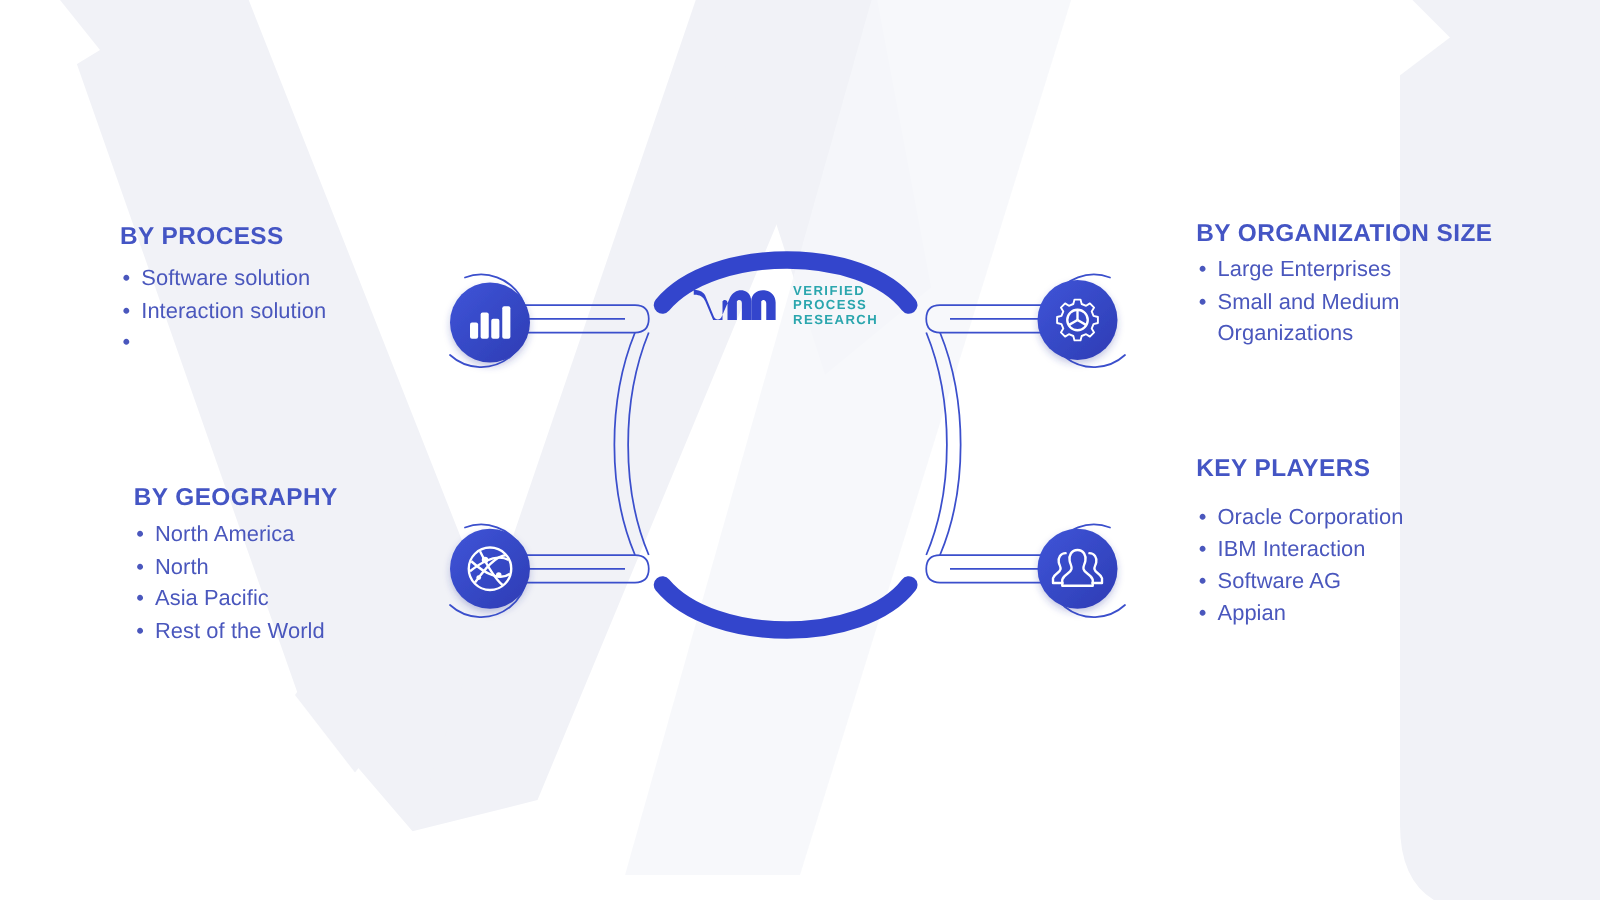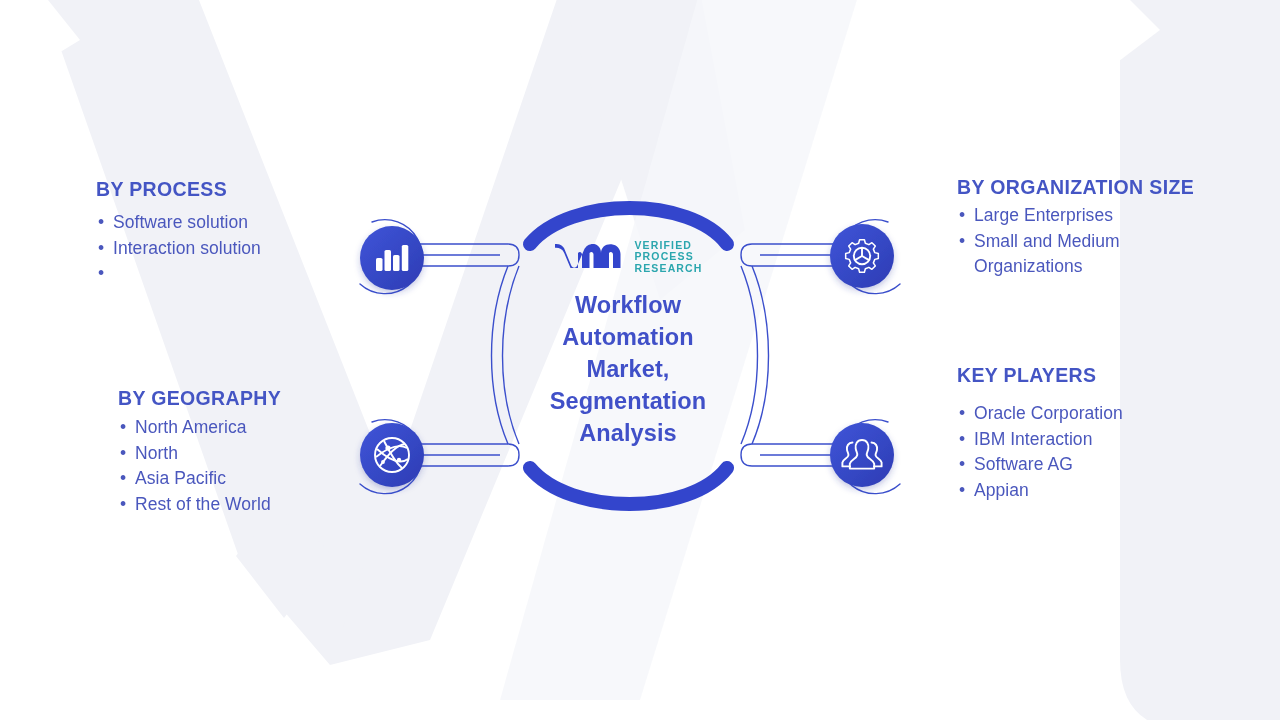--- a/index.html
+++ b/index.html
@@ -34,21 +34,21 @@
     left: 0; top: 0;
     width: 1280px; height: 720px;
     z-index: 1;
     pointer-events: none;
   }
 
   
   .center-block {
     position: absolute;
     left: 503px;
-    top: 240px;
+    top: 228px;
     width: 250px;
     z-index: 3;
     text-align: center;
   }
   .logo-row {
     display: flex;
     align-items: center;
     justify-content: center;
     gap: 7px;
     margin-bottom: 16px;
@@ -103,21 +103,21 @@
   .panel-list li .bullet {
     position: absolute;
     left: 2px;
     top: 0;
     font-size: 17.5px;
     line-height: 1.47;
     color: #4a57bd;
   }
 
   #panel-process  { left: 96px;  top: 178px;  width: 268px; }
-  #panel-geography{ left: 107px; top: 387px;  width: 262px; margin-left: 11px; }
+  #panel-geography{ left: 107px; top: 387px;  width: 262px; }
   #panel-orgsize  { left: 957px; top: 176px;  width: 252px; }
   #panel-players  { left: 957px; top: 364px;  width: 262px; }
 
   #panel-orgsize .panel-title { margin-bottom: 4px; }
   #panel-geography .panel-title { margin-bottom: 5px; }
   #panel-players .panel-title { margin-bottom: 14px; }
 </style>
 </head>
 <body>
 
@@ -232,27 +232,20 @@
       <svg class="logo-mark" width="74" height="31" viewBox="0 0 74 31">
         <path d="M 2 3 C 2 3, 8 2, 11 7 L 18 24 C 19.5 27.5, 23 27.5, 24.5 24 L 31 9 C 33.5 3.5, 40 1.5, 44.5 4.5 C 47 6.2, 48 9, 48 12 L 48 27 L 40.5 27 L 40.5 13.5 C 40.5 11, 38 10, 36.5 12 L 36.5 27 L 29 27 L 29 13.5 C 29 11, 26.5 10, 25 12 L 25 27 L 17.5 27 L 11.2 12 C 9.5 8, 6 6.5, 2 6.8 Z" fill="#3345cc"></path>
         <path d="M 48 12 C 48 6, 53 2.6, 58.5 3.2 C 64 3.8, 67.5 8, 67.5 13 L 67.5 27 L 60 27 L 60 13.8 C 60 11.2, 57.6 10.2, 56 12 L 56 27 L 48 27 Z" fill="#3345cc"></path>
       </svg>
       <div class="logo-words">
         <span>VERIFIED</span>
         <span>PROCESS</span>
         <span>RESEARCH</span>
       </div>
     </div>
-    <div class="center-title">
-      <div>Workflow</div>
-      <div>Automation</div>
-      <div>Market,</div>
-      <div>Segmentation</div>
-      <div>Analysis</div>
-    </div>
   </div>
 
   <div class="panel" id="panel-process">
     <h2 class="panel-title">BY PROCESS</h2>
     <ul class="panel-list">
       <li><span class="bullet">•</span><span>Software solution</span></li>
       <li><span class="bullet">•</span><span>Interaction solution</span></li>
       <li><span class="bullet">•</span></li>
     </ul>
   </div>

